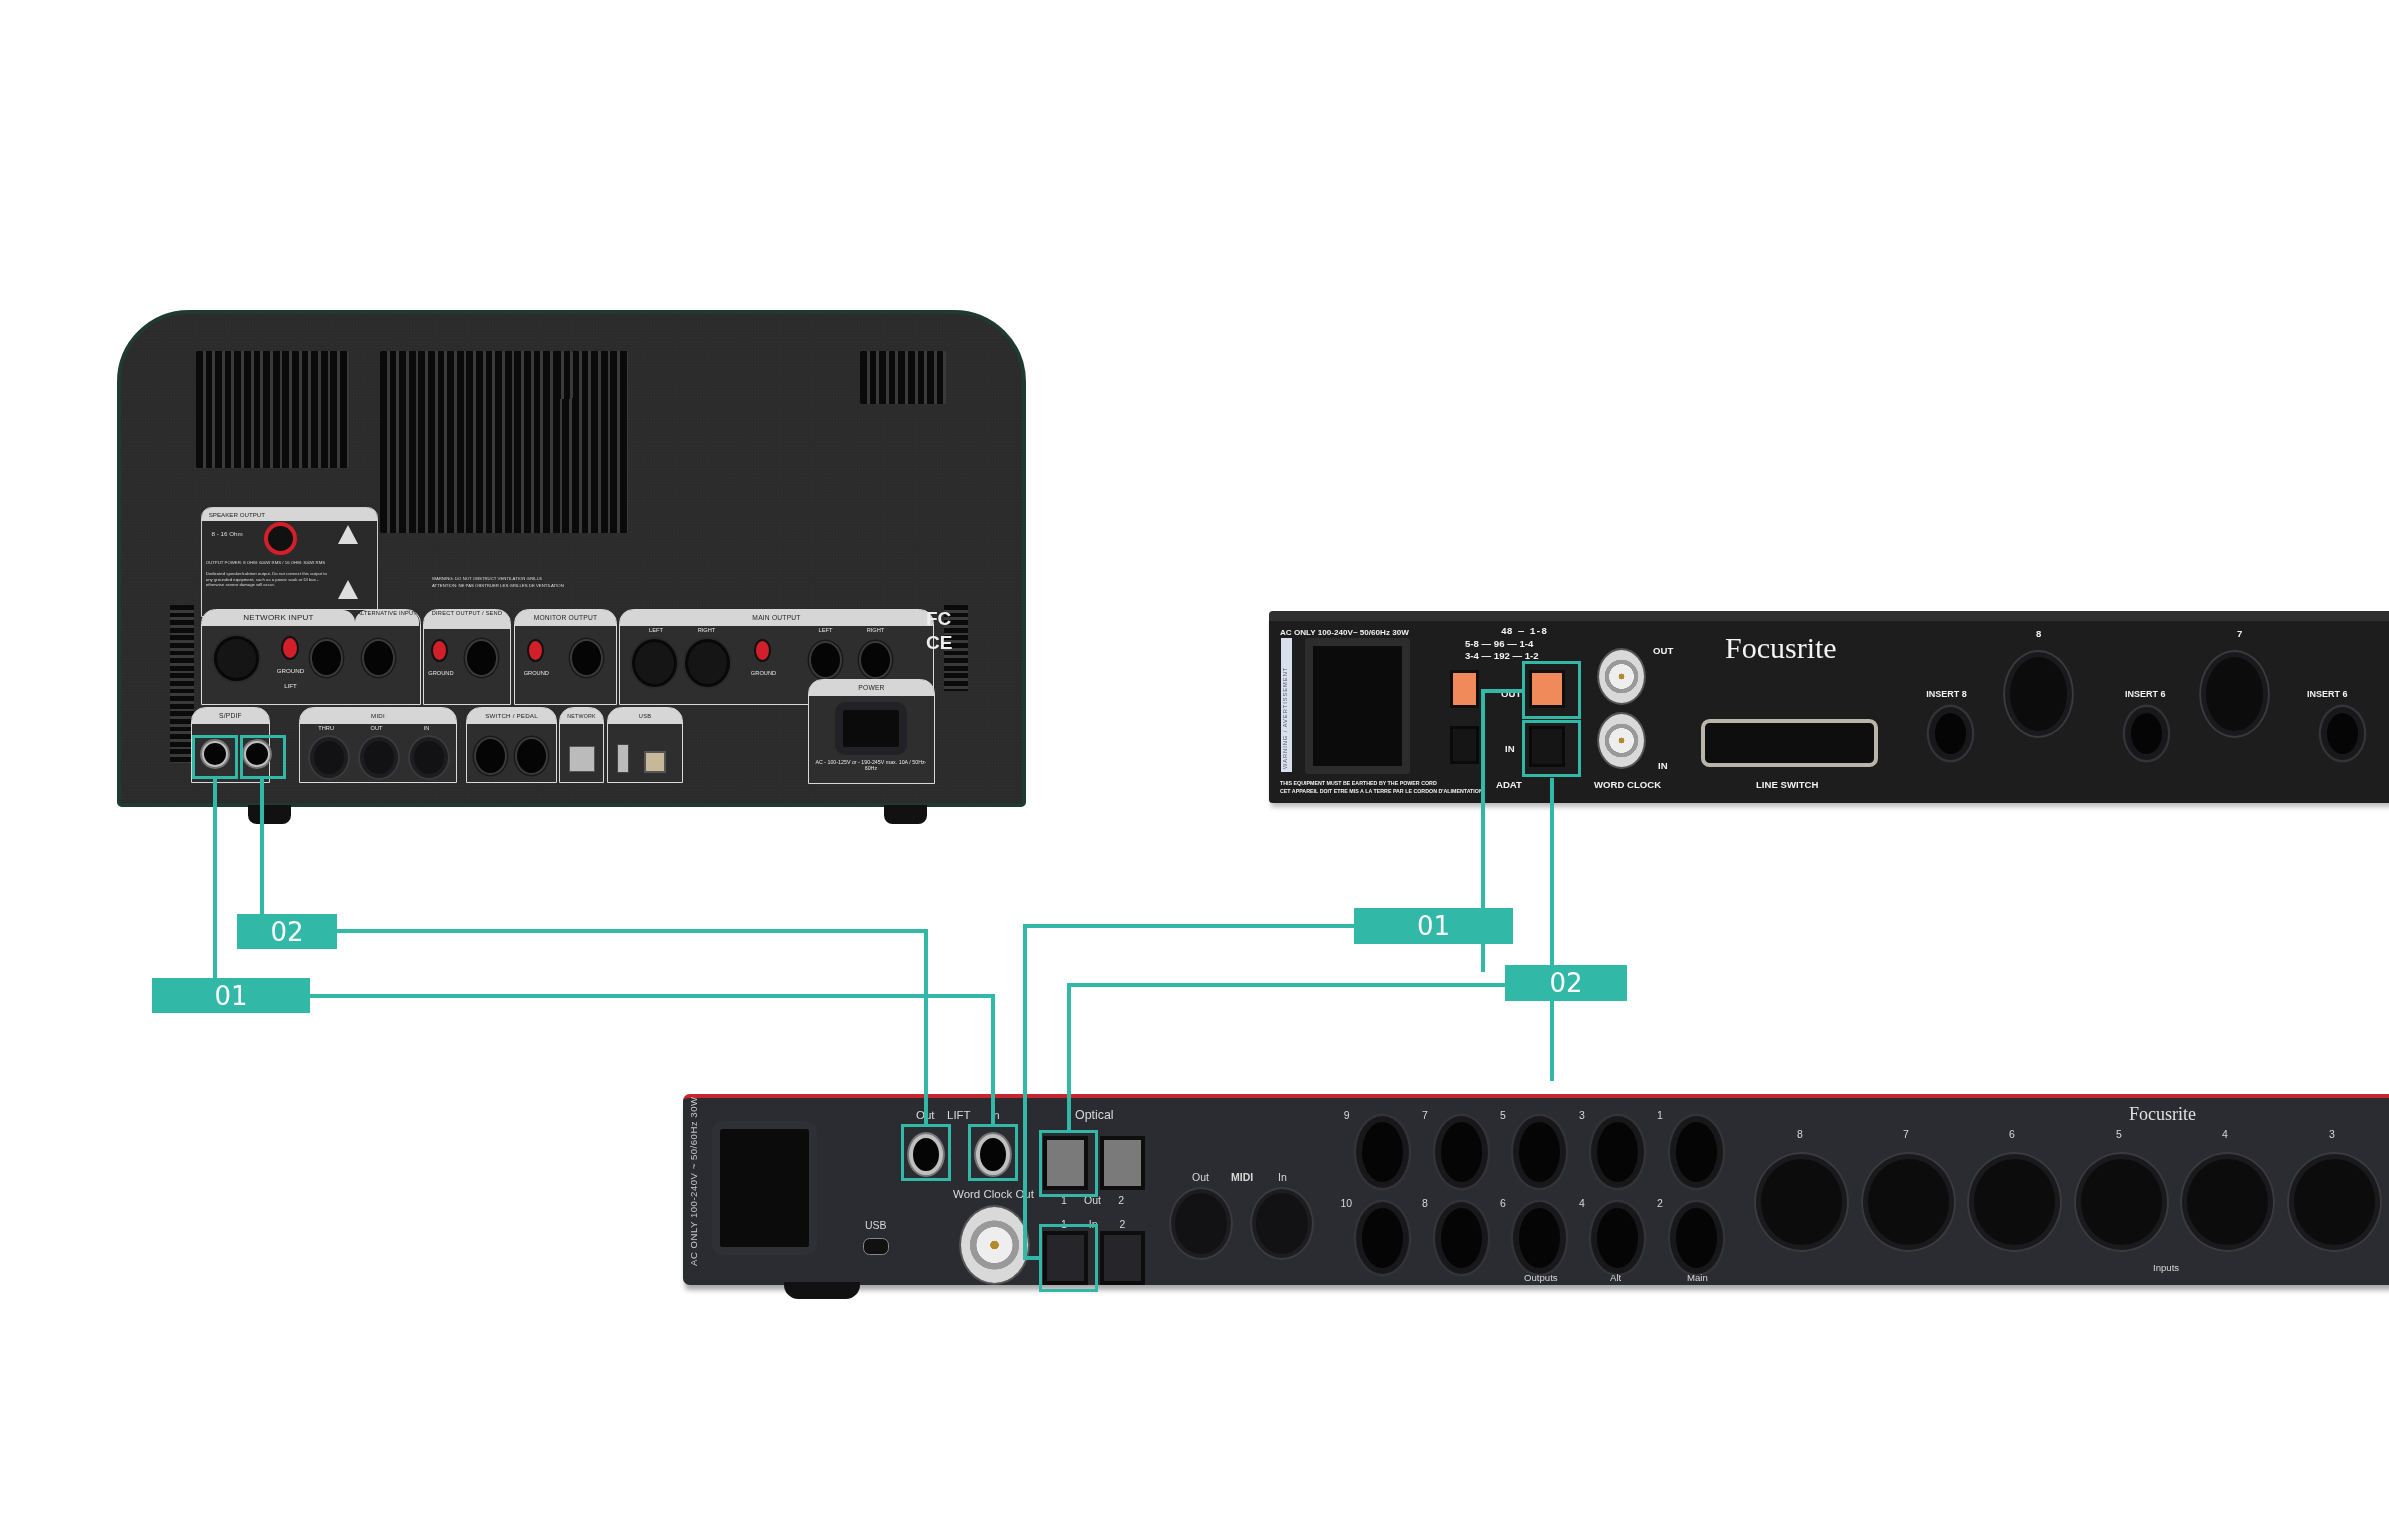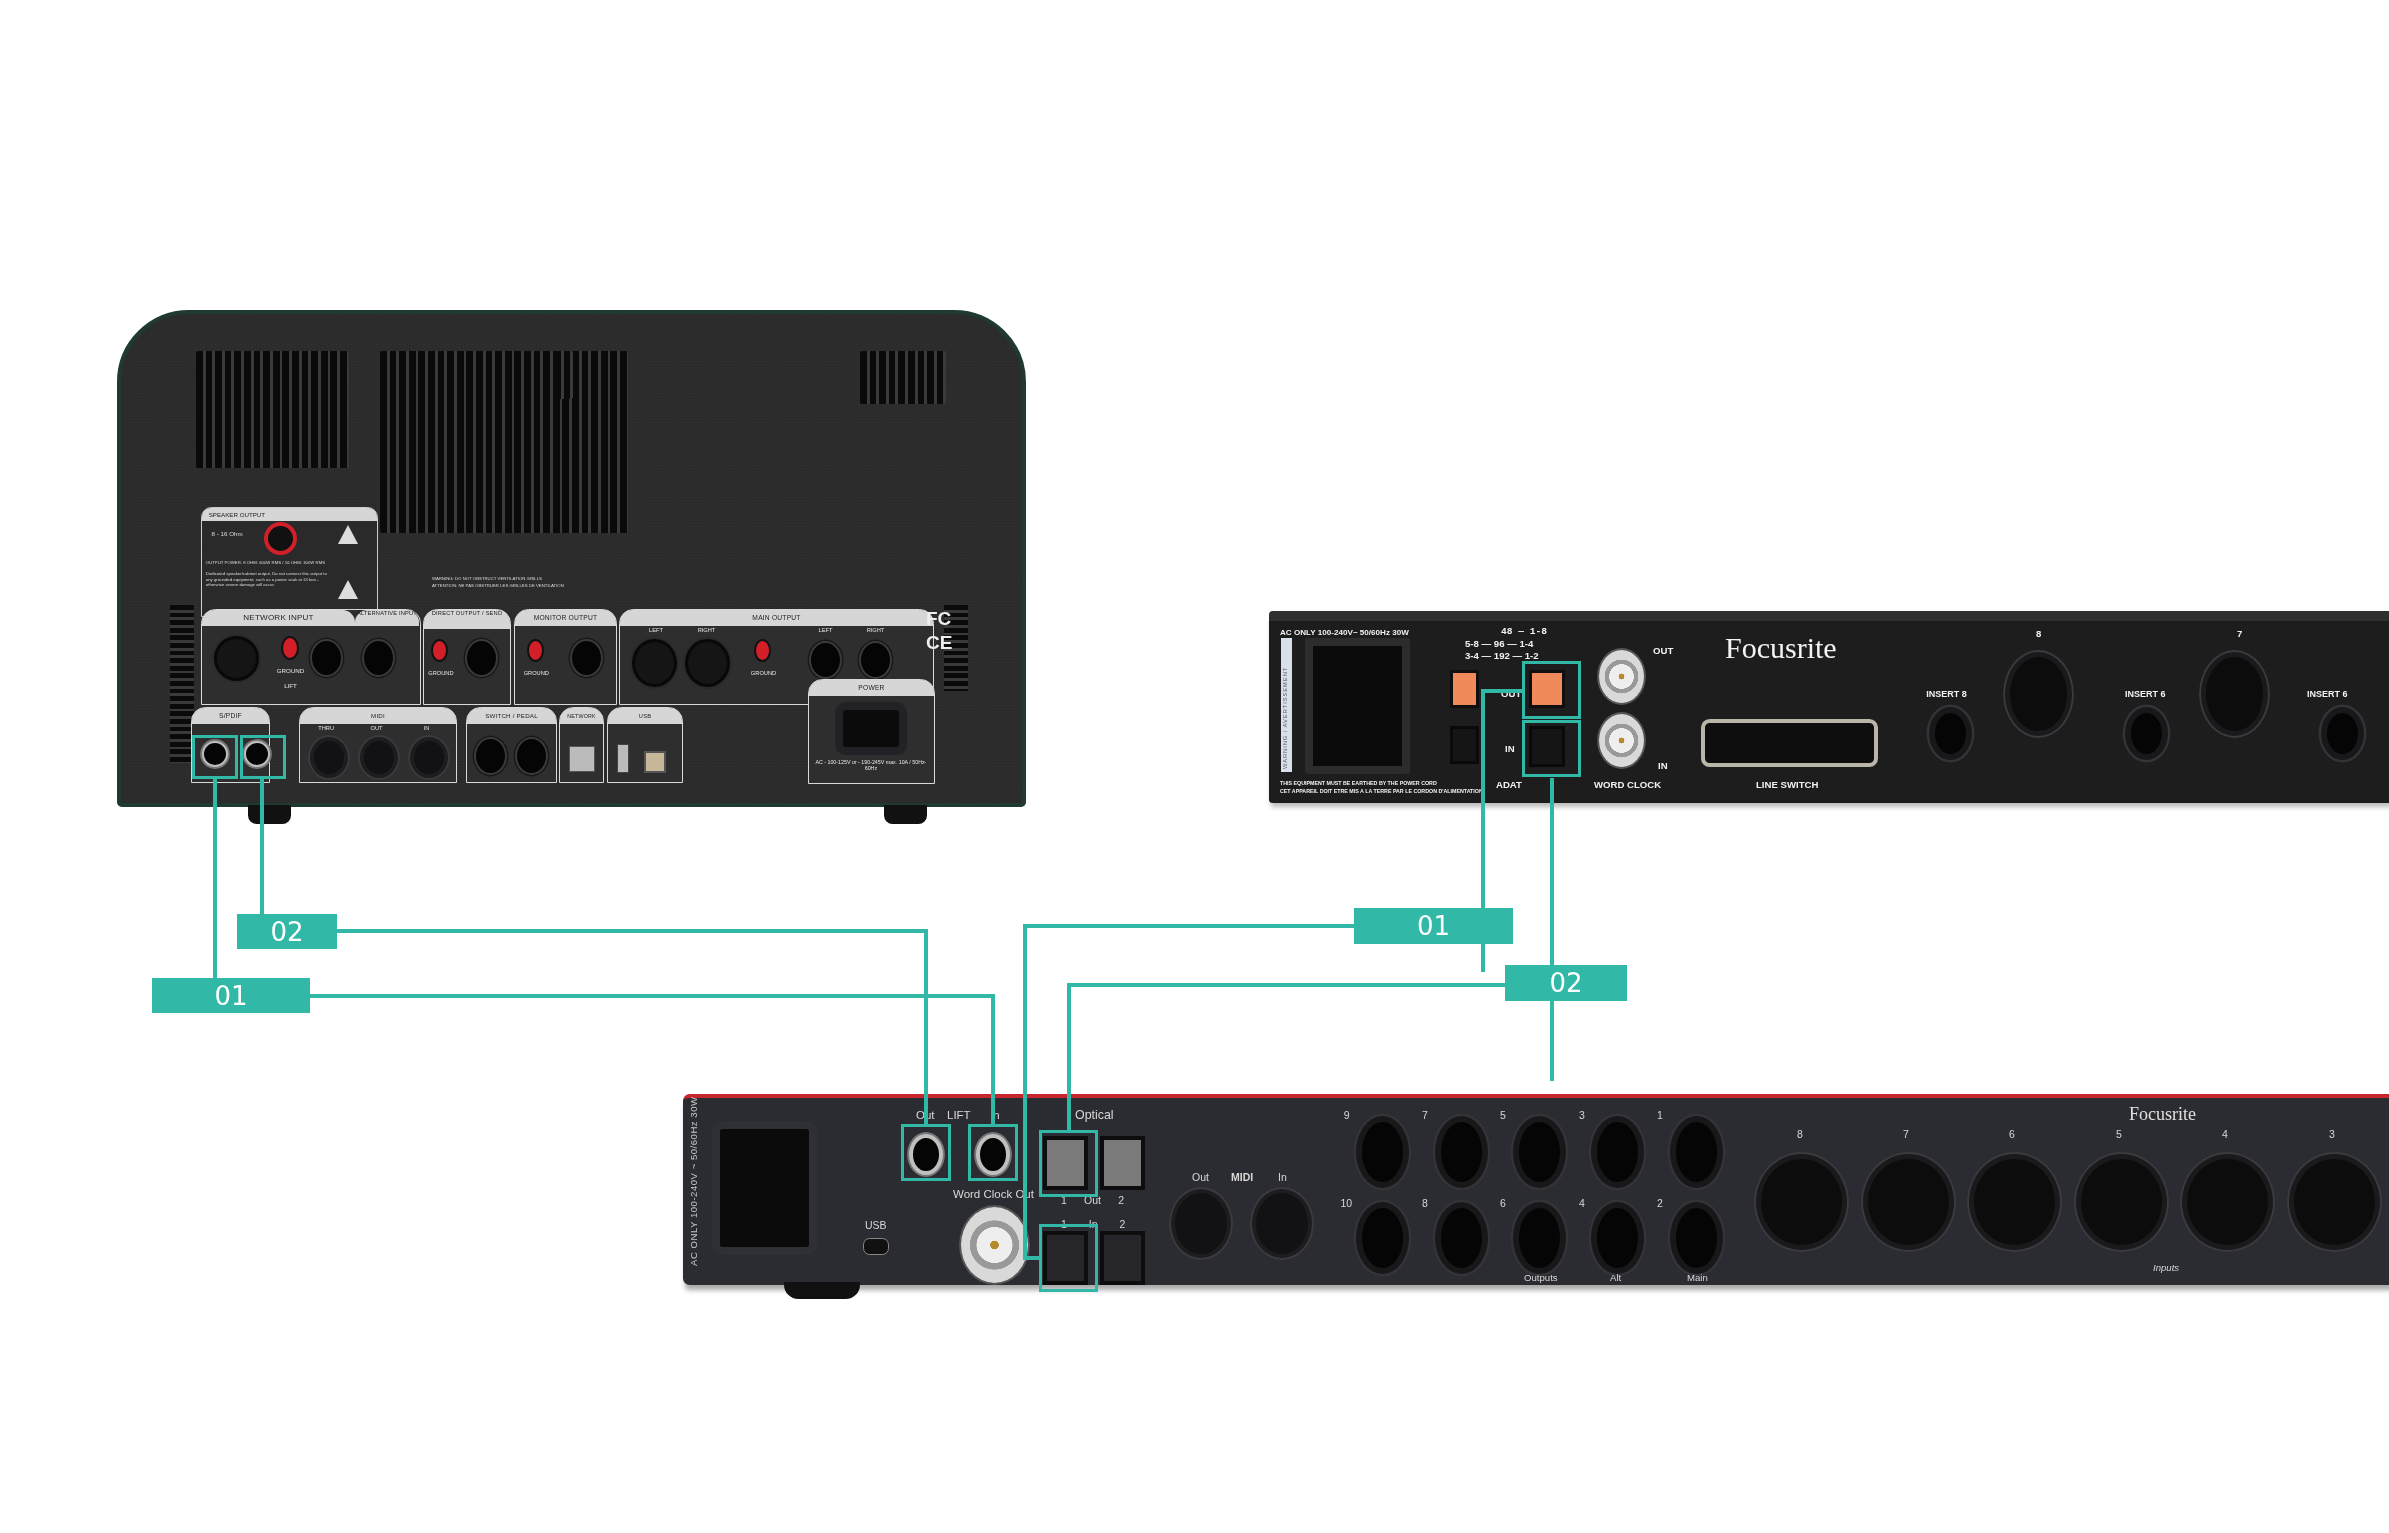--- a/index.html
+++ b/index.html
@@ -267,21 +267,21 @@
   <div class="abs r2text" style="left:265px;top:0;">6</div>
   <div class="abs combo" style="left:225px;top:26px;width:91px;height:96px;"></div>
   <div class="abs r2text" style="left:372px;top:0;">5</div>
   <div class="abs combo" style="left:332px;top:26px;width:91px;height:96px;"></div>
   <div class="abs r2text" style="left:478px;top:0;">4</div>
   <div class="abs combo" style="left:438px;top:26px;width:91px;height:96px;"></div>
   <div class="abs r2text" style="left:585px;top:0;">3</div>
   <div class="abs combo" style="left:545px;top:26px;width:91px;height:96px;"></div>
 
 </div>
-<div class="abs r2text" style="left:2153px;top:1262px;font-size:9.6px;font-style:italic;">Inputs</div>
+<div class="abs r2text" style="left:2153px;top:1262px;font-size:9.6px;">Inputs</div>
 
 <div class="abs hl" style="left:192px;top:735px;width:46px;height:44px;"></div>
 <div class="abs hl" style="left:240px;top:735px;width:46px;height:44px;"></div>
 
 <div class="abs ln" style="left:213px;top:779px;width:3.8px;height:201px;"></div>
 <div class="abs ln" style="left:310px;top:994px;width:684px;height:3.8px;"></div>
 <div class="abs ln" style="left:991px;top:994px;width:3.8px;height:131px;"></div>
 
 <div class="abs ln" style="left:260px;top:779px;width:3.8px;height:136px;"></div>
 <div class="abs ln" style="left:336px;top:929px;width:592px;height:3.8px;"></div>

